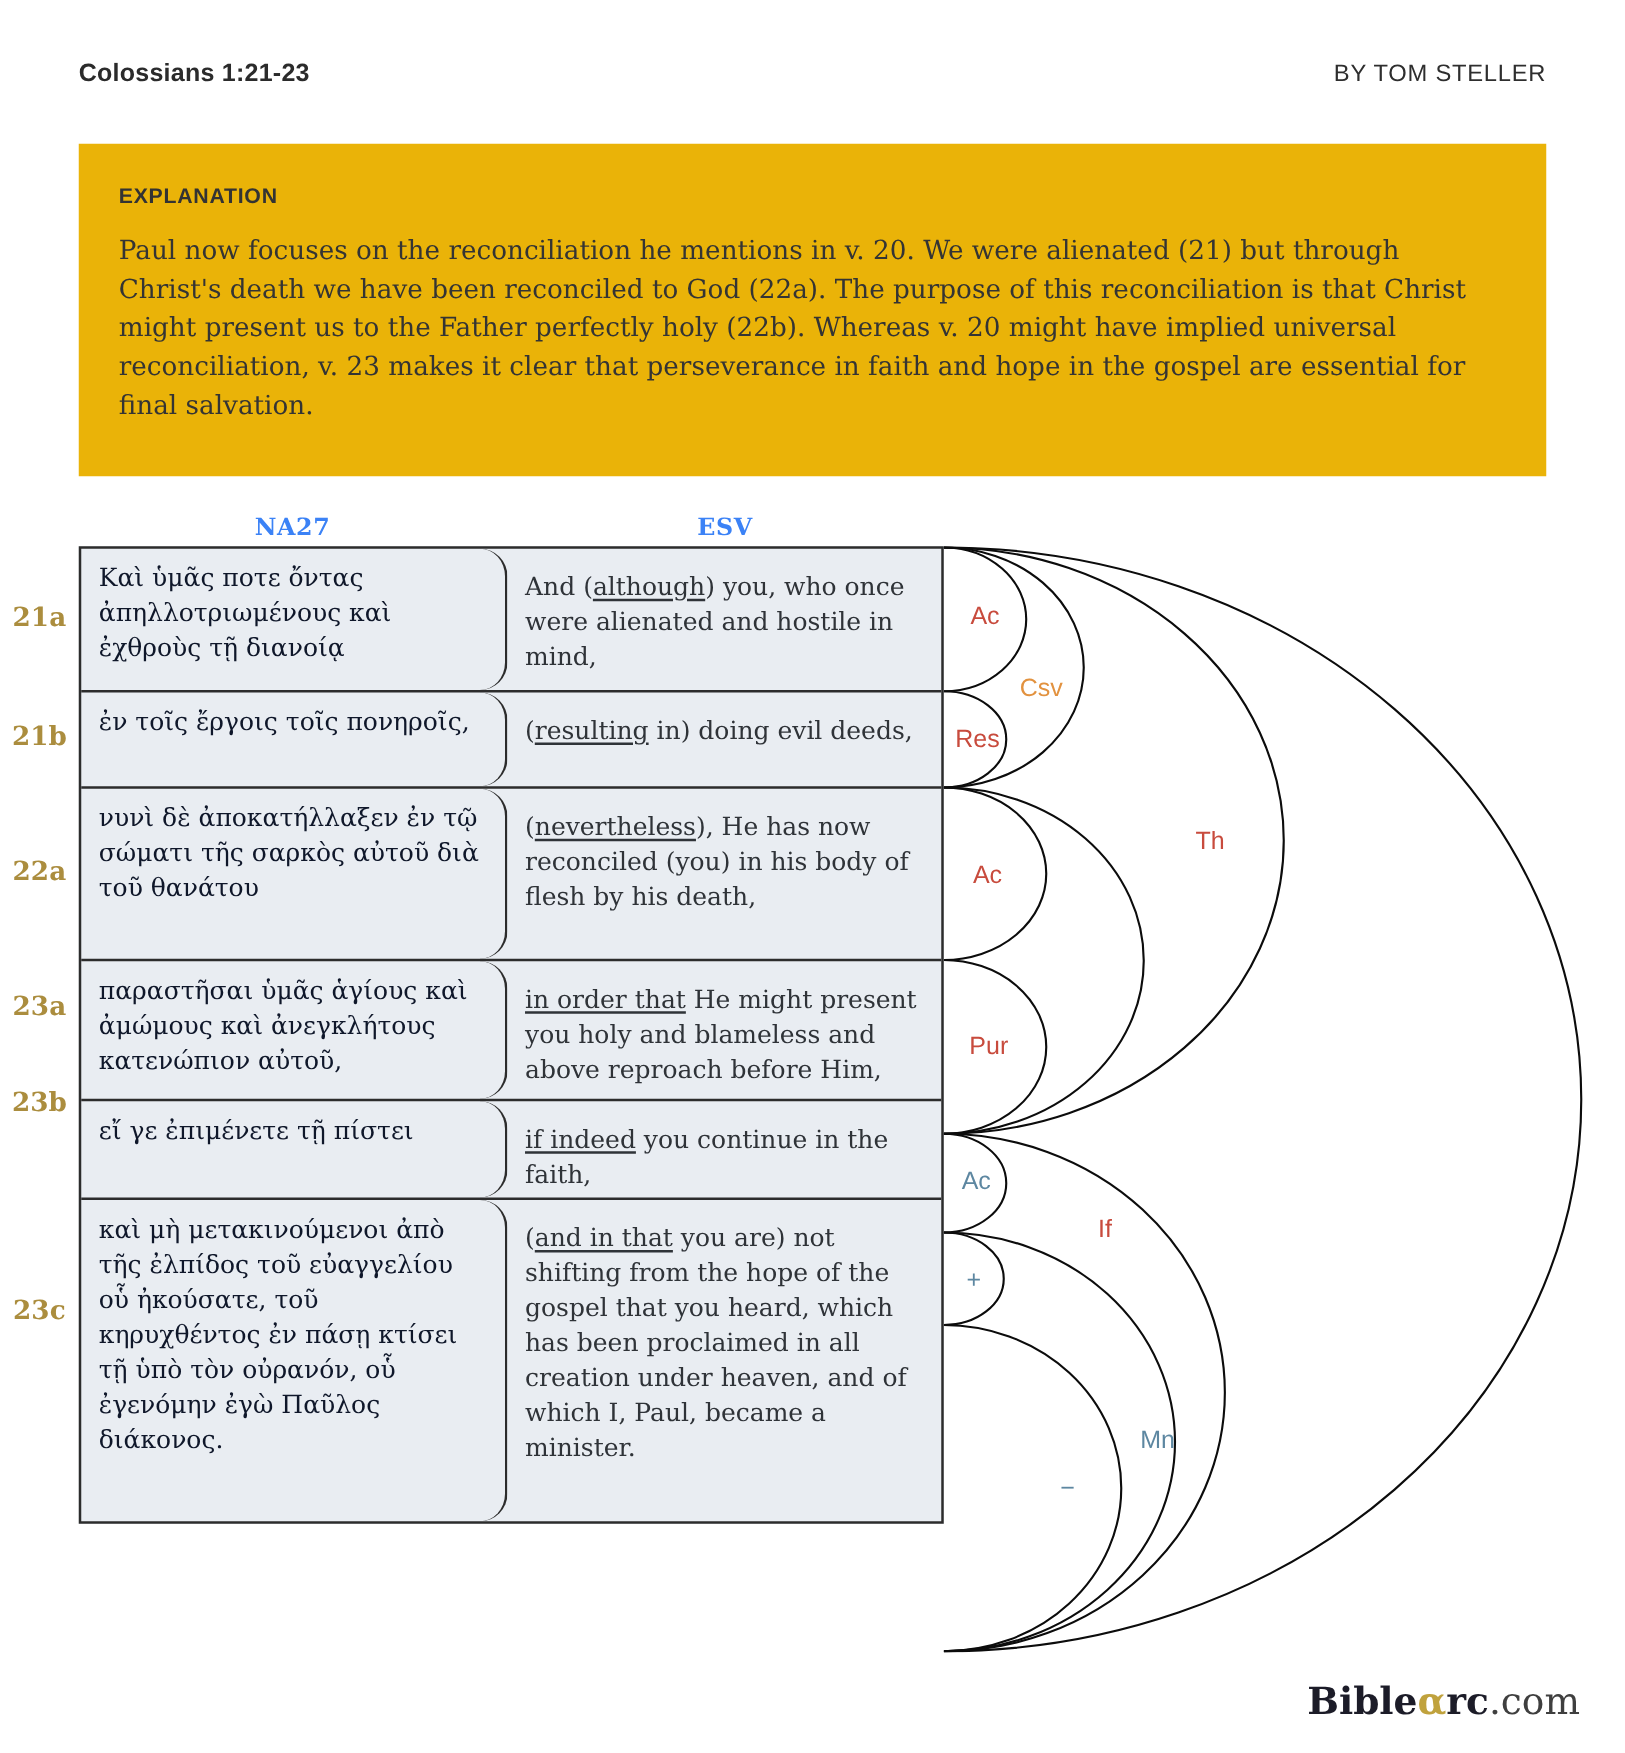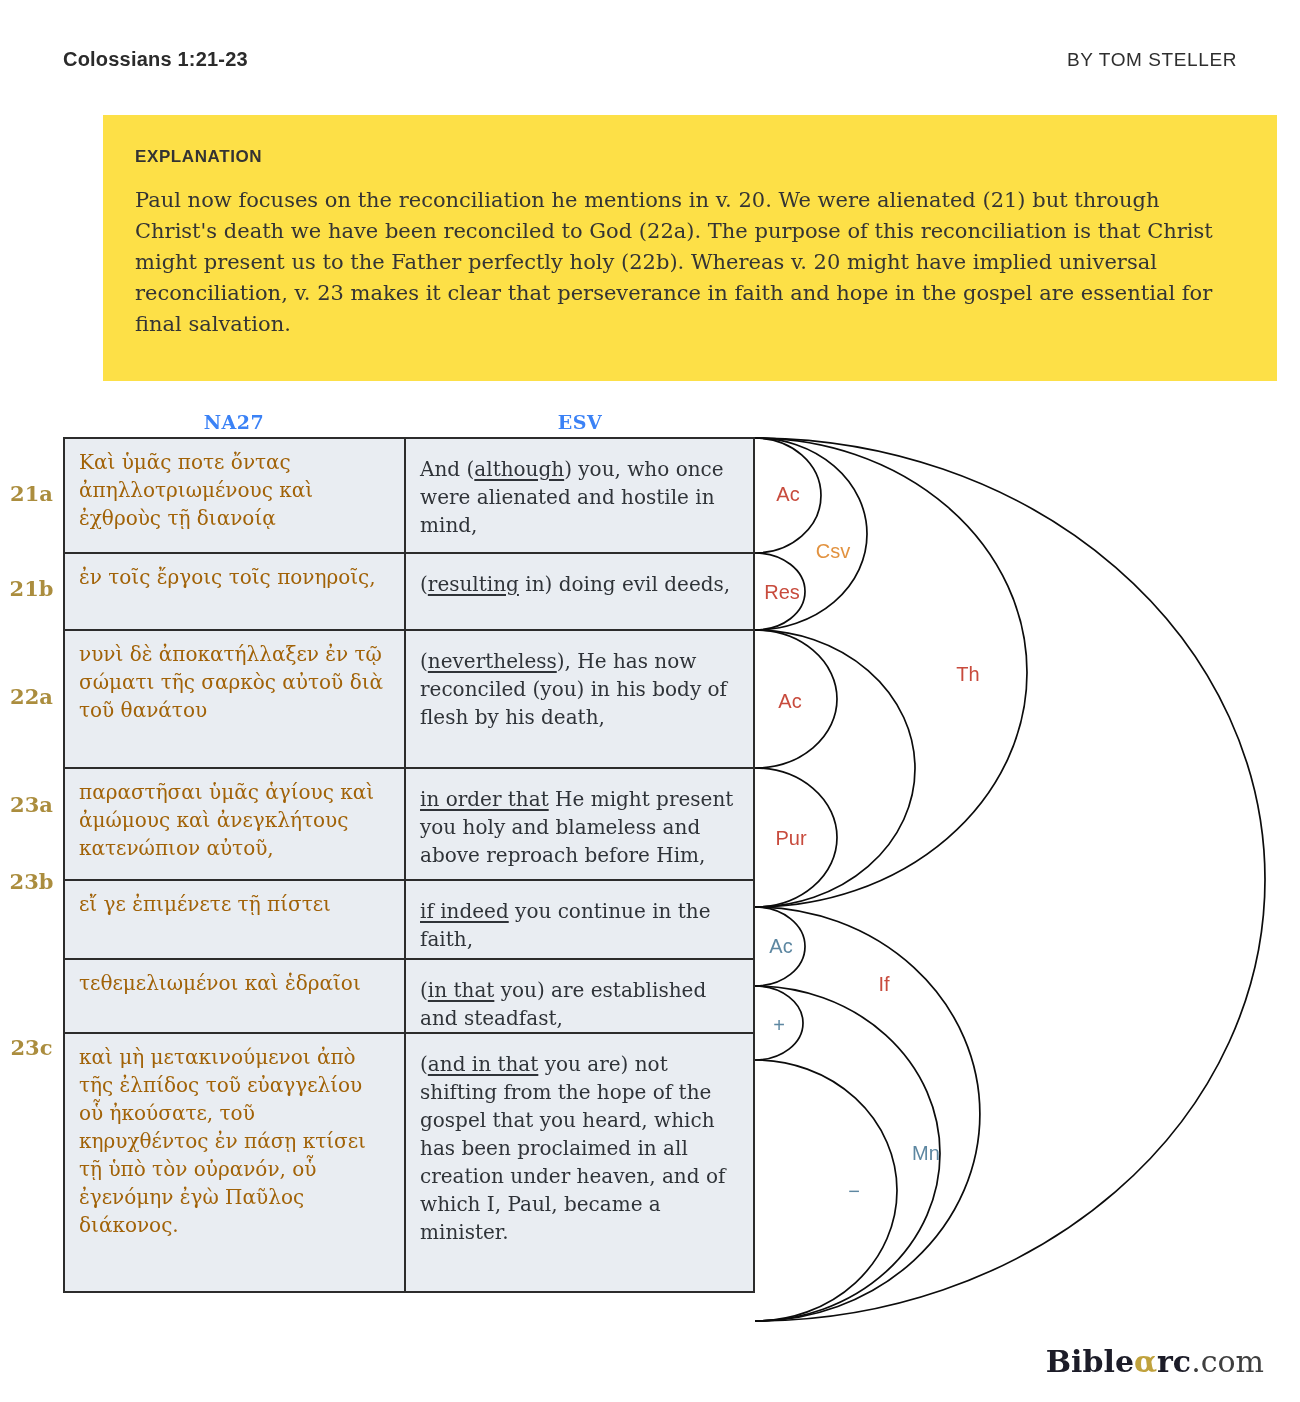--- a/index.html
+++ b/index.html
@@ -9,41 +9,41 @@
   
   .hdr { position:absolute; left:63px; right:63px; top:48px; display:flex;
          justify-content:space-between; align-items:baseline; }
   .title { font-family:"Liberation Sans", sans-serif; font-weight:bold;
            font-size:20px; color:#2b2b2b; letter-spacing:0.2px; }
   .byline { font-family:"Liberation Sans", sans-serif; font-size:19px;
             color:#2e2e2e; letter-spacing:0.6px; }
 
   
   .expl { position:absolute; left:63px; top:115px; width:1174px; height:266px;
-          background:#fde047; padding:32px 34px 30px 32px;margin-left:40px; }
+          background:#eab308; padding:32px 34px 30px 32px; }
   .expl h2 { font-family:"Liberation Sans", sans-serif; font-size:17px;
              font-weight:bold; color:#333; letter-spacing:0.6px; margin-bottom:18px; }
   .expl p { font-size:21px; line-height:31px; color:#343434; }
 
   
   .colhdr { position:absolute; top:411px; font-size:19px; font-weight:bold;
             color:#3b82f6; transform:translateX(-50%); letter-spacing:0.5px; }
 
   
   .refs { position:absolute; left:0; top:437px; width:63px; }
   .refs div { display:flex; align-items:center; justify-content:center; }
   .ref { font-size:21px; font-weight:bold; color:#ab8d3e; }
 
   
   .tbl { position:absolute; left:63px; top:437px; width:692px;
          border:2px solid #2c2c2c; background:#e9edf2; }
   .row { display:flex; }
   .row + .row { border-top:2px solid #2c2c2c; }
   .g { width:342px; border-right:2px solid #2c2c2c; padding:9px 14px;
-       font-size:20px; line-height:28px; color:#a16207; overflow:hidden; }
+       font-size:20px; line-height:28px; color:#0f172a; overflow:hidden;border-radius:22px; }
   .e { width:348px; padding:16px 14px; font-size:20px; line-height:28px;
        color:#2f3338; overflow:hidden; }
   .e u { text-decoration:underline; text-underline-offset:3px; }
   .h0{height:113px}.h1{height:77px}.h2{height:138px}.h3{height:112px}
   .h4{height:79px}.h5{height:74px}.h6{height:259px}
 
   
   .arcs { position:absolute; left:755px; top:437px; width:611px; height:885px; }
   .arcs svg { position:absolute; left:0; top:0; }
   .arcs path { fill:none; stroke:#0c0c0c; stroke-width:1.7; }
@@ -108,24 +108,20 @@
     <div class="e"><span>(</span><u>nevertheless</u><span>), He has now reconciled (you) in his body of flesh by his death,</span></div>
   </div>
   <div class="row h3">
     <div class="g">παραστῆσαι ὑμᾶς ἁγίους καὶ ἀμώμους καὶ ἀνεγκλήτους κατενώπιον αὐτοῦ,</div>
     <div class="e"><span></span><u>in order that</u><span> He might present you holy and blameless and above reproach before Him,</span></div>
   </div>
   <div class="row h4">
     <div class="g">εἴ γε ἐπιμένετε τῇ πίστει</div>
     <div class="e"><span></span><u>if indeed</u><span> you continue in the faith,</span></div>
   </div>
-  <div class="row h5">
-    <div class="g">τεθεμελιωμένοι καὶ ἑδραῖοι</div>
-    <div class="e"><span>(</span><u>in that</u><span> you) are established and steadfast,</span></div>
-  </div>
   <div class="row h6">
     <div class="g">καὶ μὴ μετακινούμενοι ἀπὸ τῆς ἐλπίδος τοῦ εὐαγγελίου οὗ ἠκούσατε, τοῦ κηρυχθέντος ἐν πάσῃ κτίσει τῇ ὑπὸ τὸν οὐρανόν, οὗ ἐγενόμην ἐγὼ Παῦλος διάκονος.</div>
     <div class="e"><span>(</span><u>and in that</u><span> you are) not shifting from the hope of the gospel that you heard, which has been proclaimed in all creation under heaven, and of which I, Paul, became a minister.</span></div>
   </div>
 </div>
 
 <div class="arcs">
   <svg width="545" height="885" viewBox="0 0 545 885">
     <path d="M0,1 A66,57.5 0 0 1 0,116"></path>
     <path d="M0,116 A50,38.5 0 0 1 0,193"></path>

